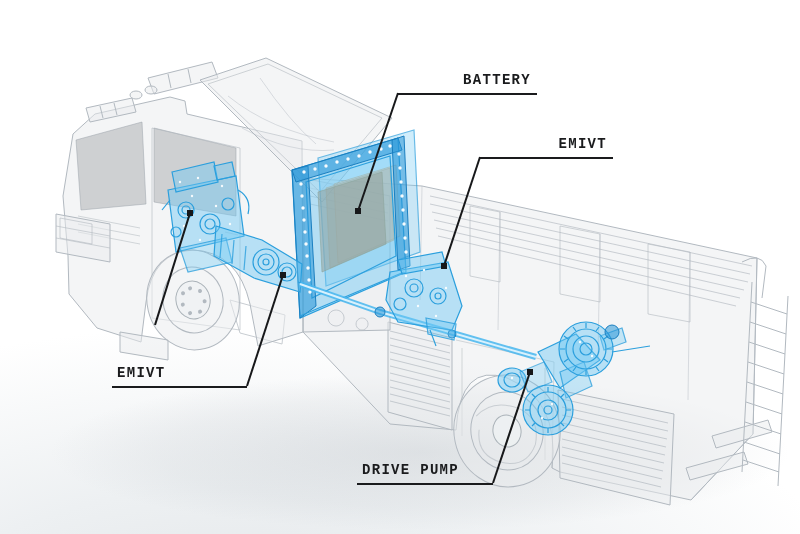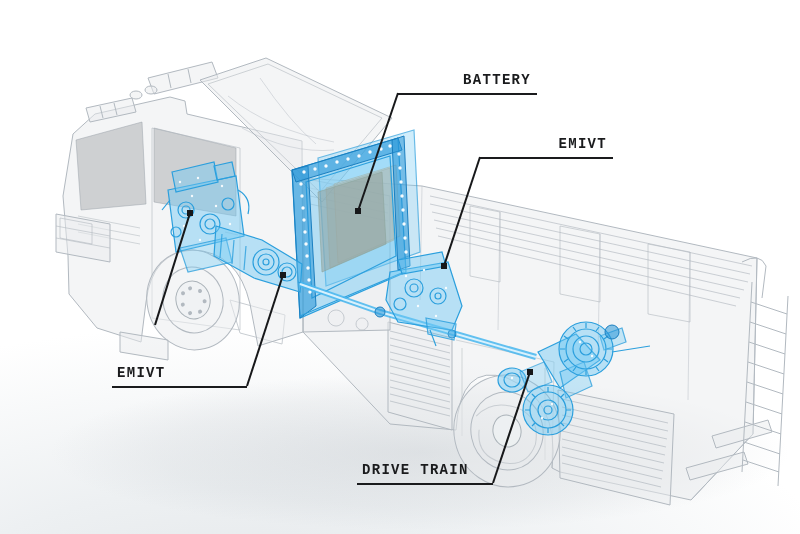--- a/index.html
+++ b/index.html
@@ -282,15 +282,15 @@
   <div class="callout right" id="co-battery">
     <span>BATTERY</span>
   </div>
   <div class="callout right" id="co-pump">
     <span>EMIVT</span>
   </div>
   <div class="callout left" id="co-emivt">
     <span>EMIVT</span>
   </div>
   <div class="callout left" id="co-drivetrain">
-    <span>DRIVE TRAIN</span>
+    <span>DRIVE PUMP</span>
   </div>
 </div>
 
 </body></html>

